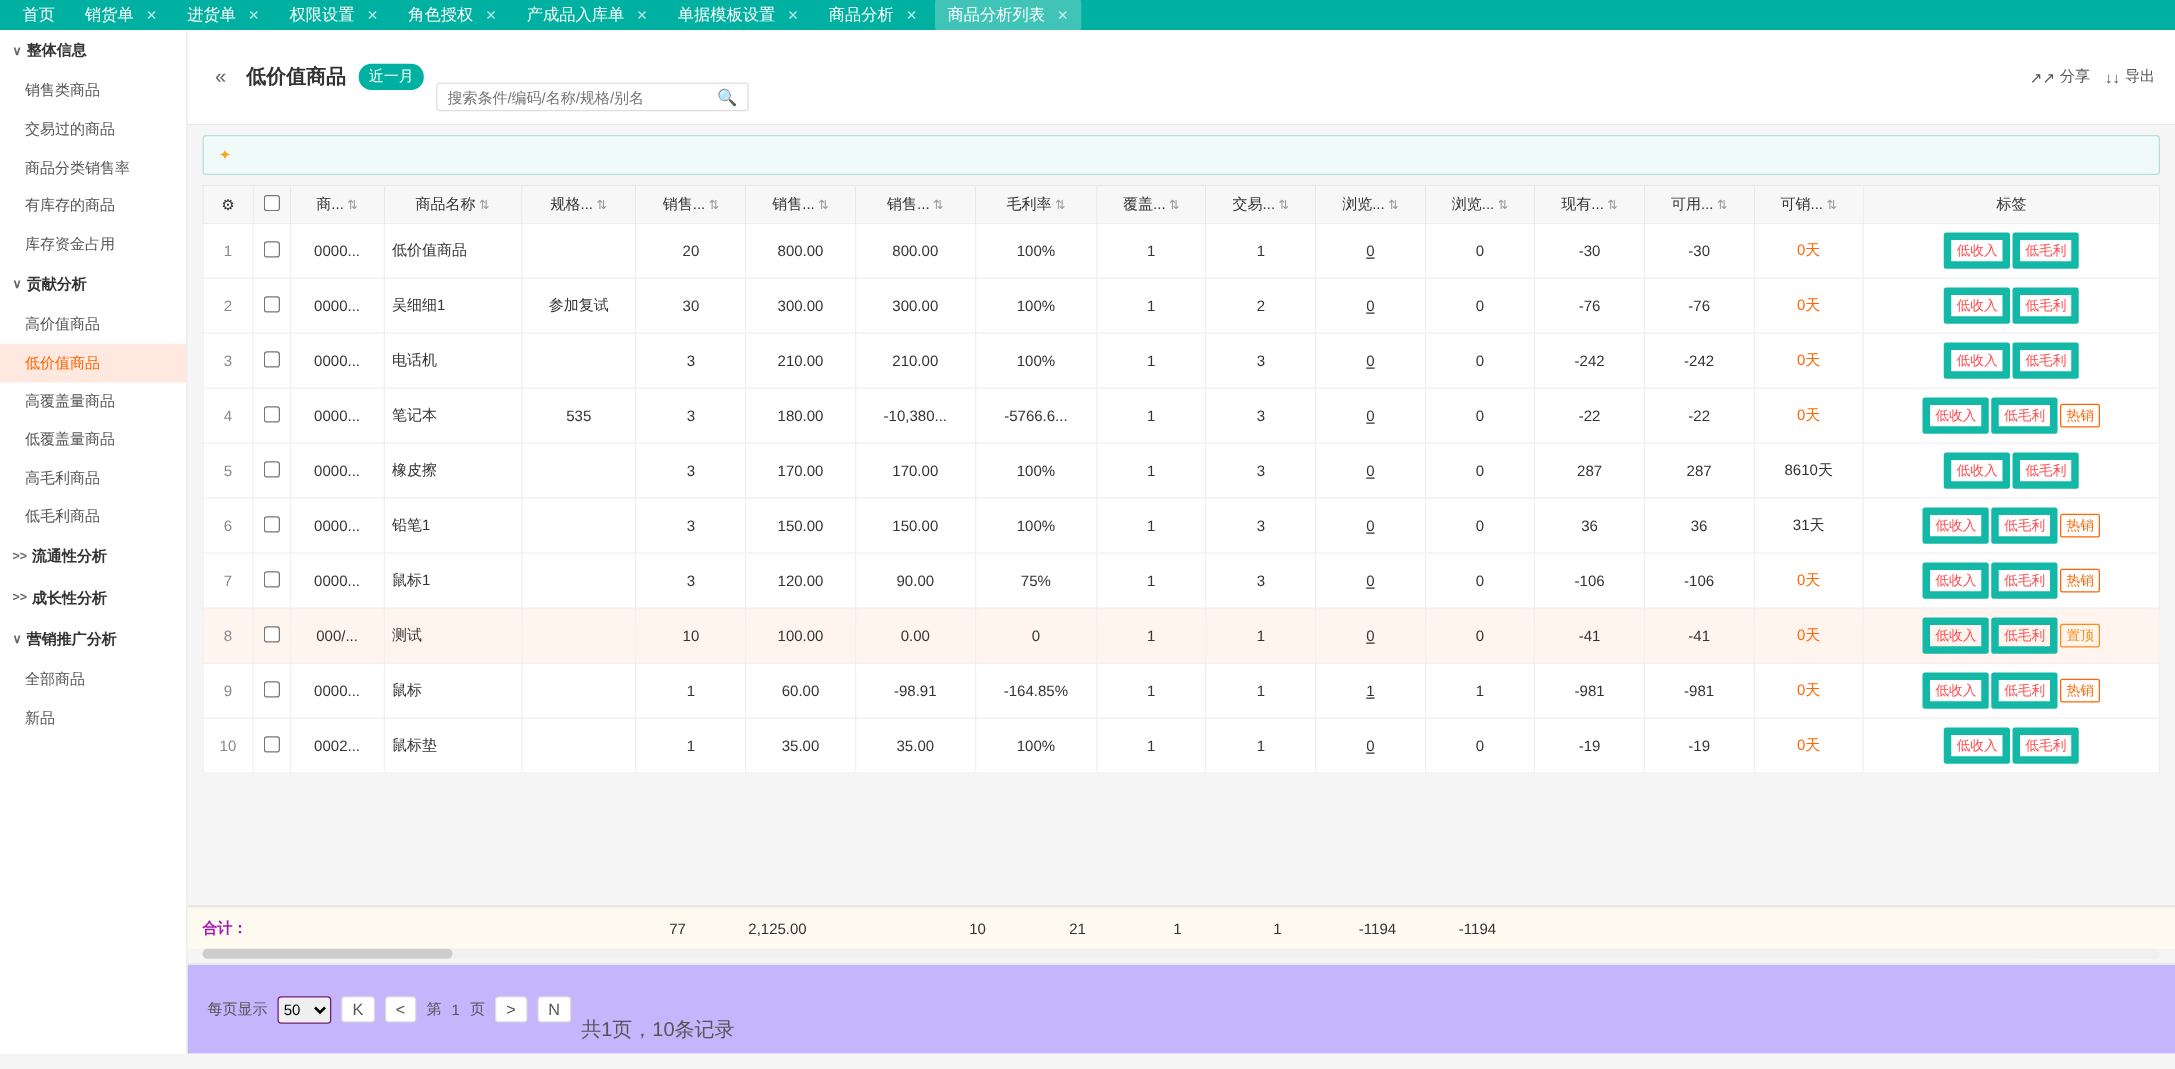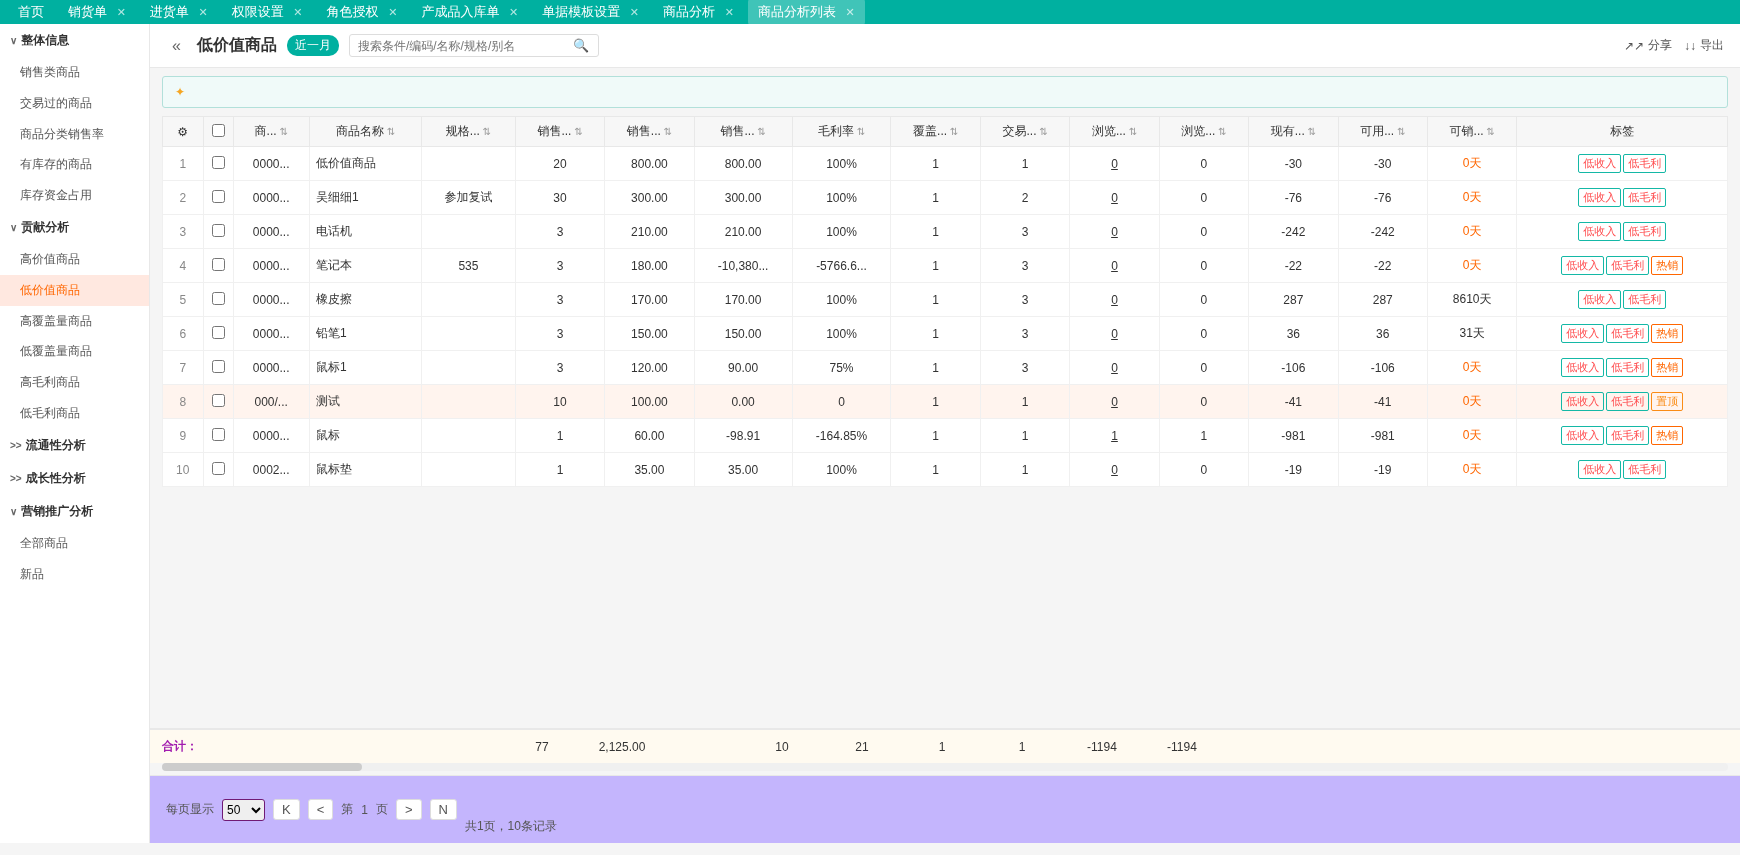--- a/index.html
+++ b/index.html
@@ -80,20 +80,21 @@
     }
     .search-box {
       display: flex;
       align-items: center;
       border: 1px solid #ddd;
       border-radius: 3px;
       padding: 3px 8px;
       gap: 6px;
       flex: 1;
       max-width: 250px;
+      margin-top: 32px;
     }
     .search-box input {
       border: none;
       outline: none;
       font-size: 12px;
       color: #999;
       width: 100%;
     }
     .header-actions {
       margin-left: auto;
@@ -162,21 +163,21 @@
       color: #333;
     }
     tbody td.text-left { text-align: left; }
     .tag {
       display: inline-block;
       padding: 1px 4px;
       border-radius: 2px;
       font-size: 11px;
       margin: 1px;
     }
-    .tag-red { color: #ff4d4f; border: 1px solid #14b8a6; }
+    .tag-red { color: #ff4d4f; border: 6px solid #14b8a6; }
     .tag-orange { color: #ff6600; border: 1px solid #ff6600; }
     .tag-yellow { color: #fa8c16; border: 1px solid #fa8c16; }
     .days-orange { color: #ff6600; }
     .underline-link { text-decoration: underline; cursor: pointer; }
     .row-num { color: #888; }
     .checkbox-cell { width: 30px; }
 
     
     .footer-total {
       background: #fffaf0;
@@ -215,21 +216,21 @@
       border: 1px solid #ddd;
       background: #fff;
       padding: 2px 8px;
       border-radius: 3px;
       cursor: pointer;
       color: #555;
       font-size: 13px;
     }
     .page-nav-btn:disabled { color: #ccc; cursor: default; }
     .page-info { color: #555; font-size: 12px; }
-    .total-info { color: #555; font-size: 12px; margin-top: 34px; }
+    .total-info { color: #555; font-size: 16px; margin-top: 34px; }
 
     .scrollbar-area {
       height: 8px;
       background: #f0f0f0;
       margin: 0 12px 4px;
       border-radius: 4px;
       position: relative;
     }
     .scrollbar-thumb {
       height: 8px;

